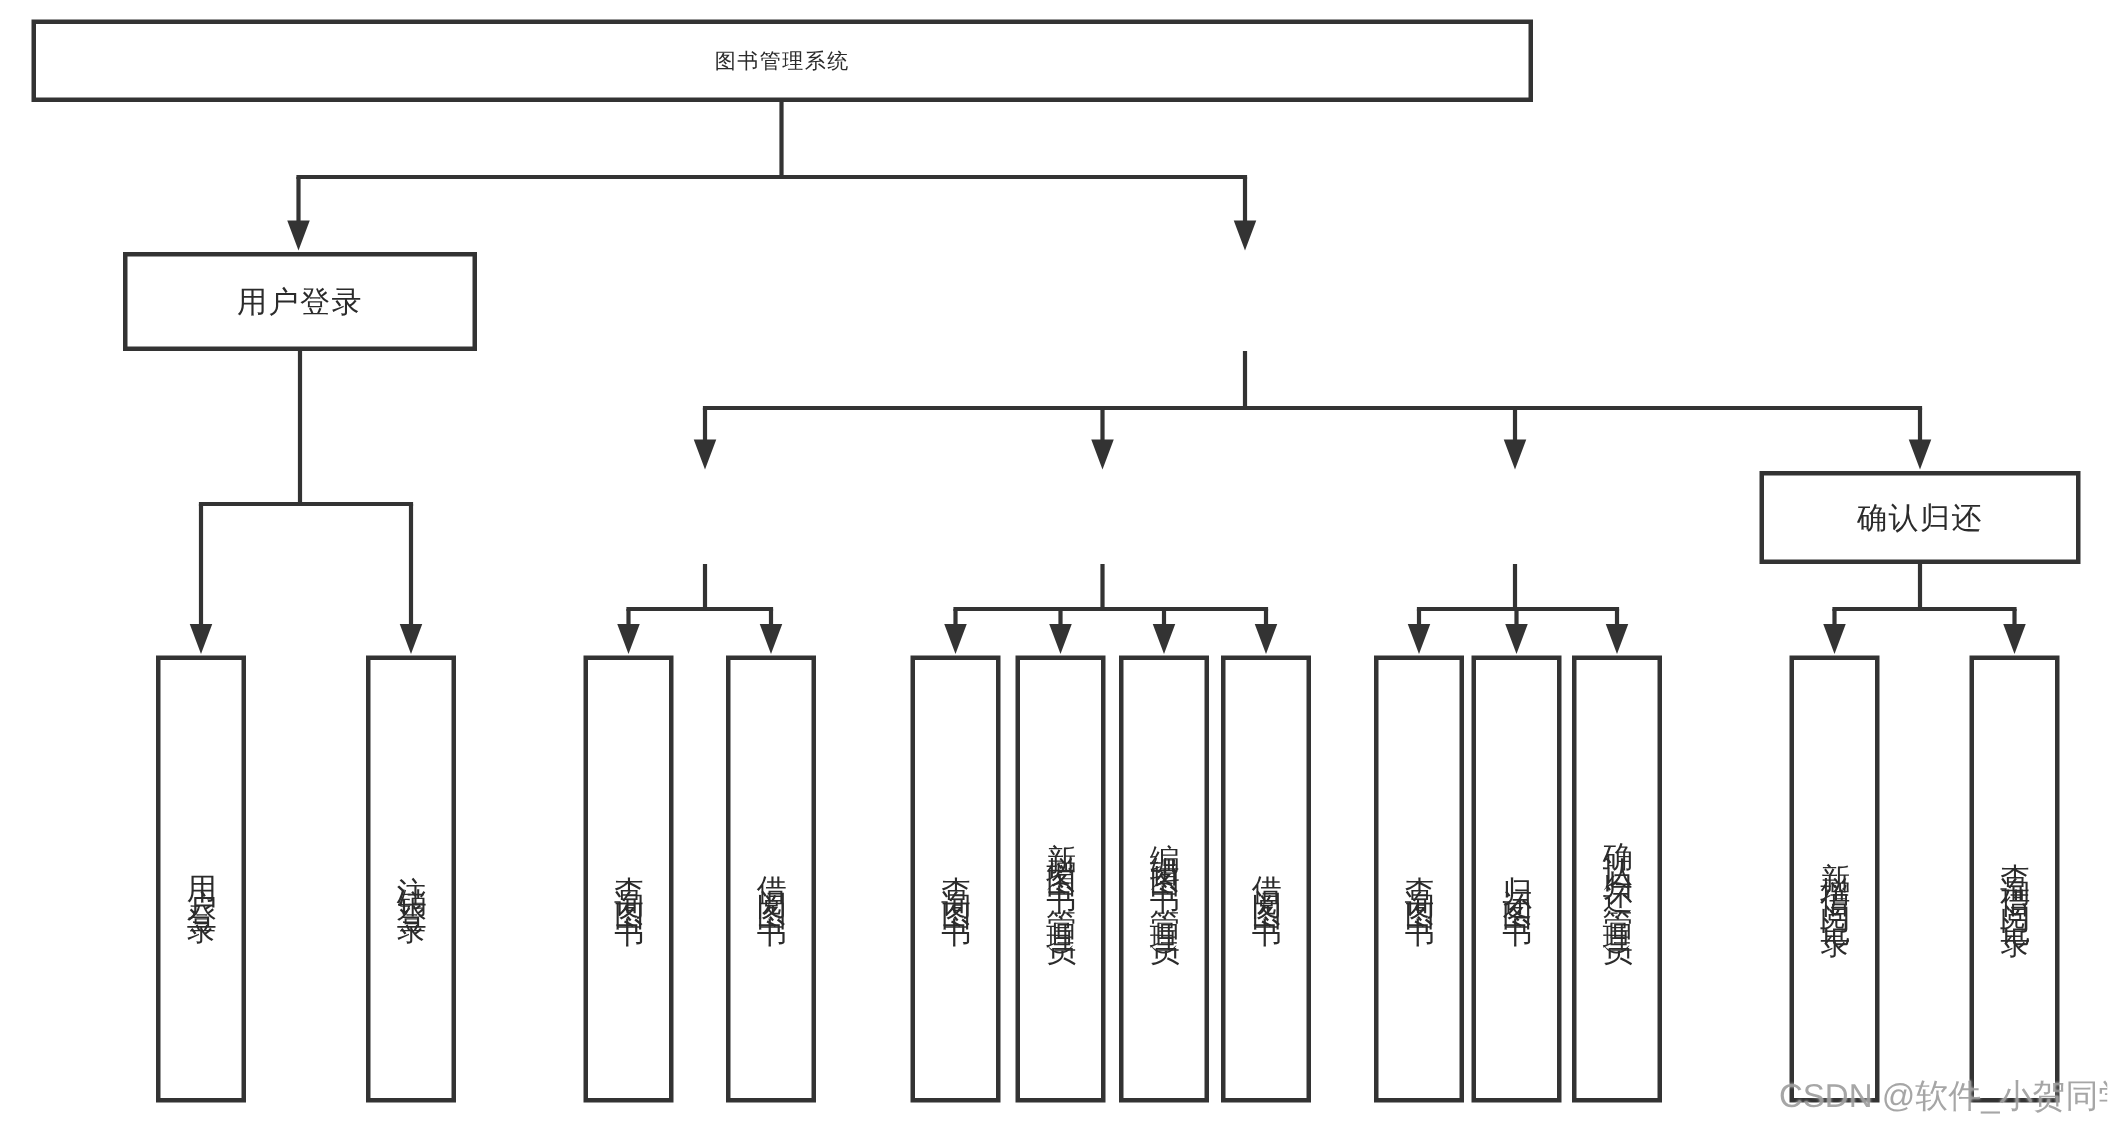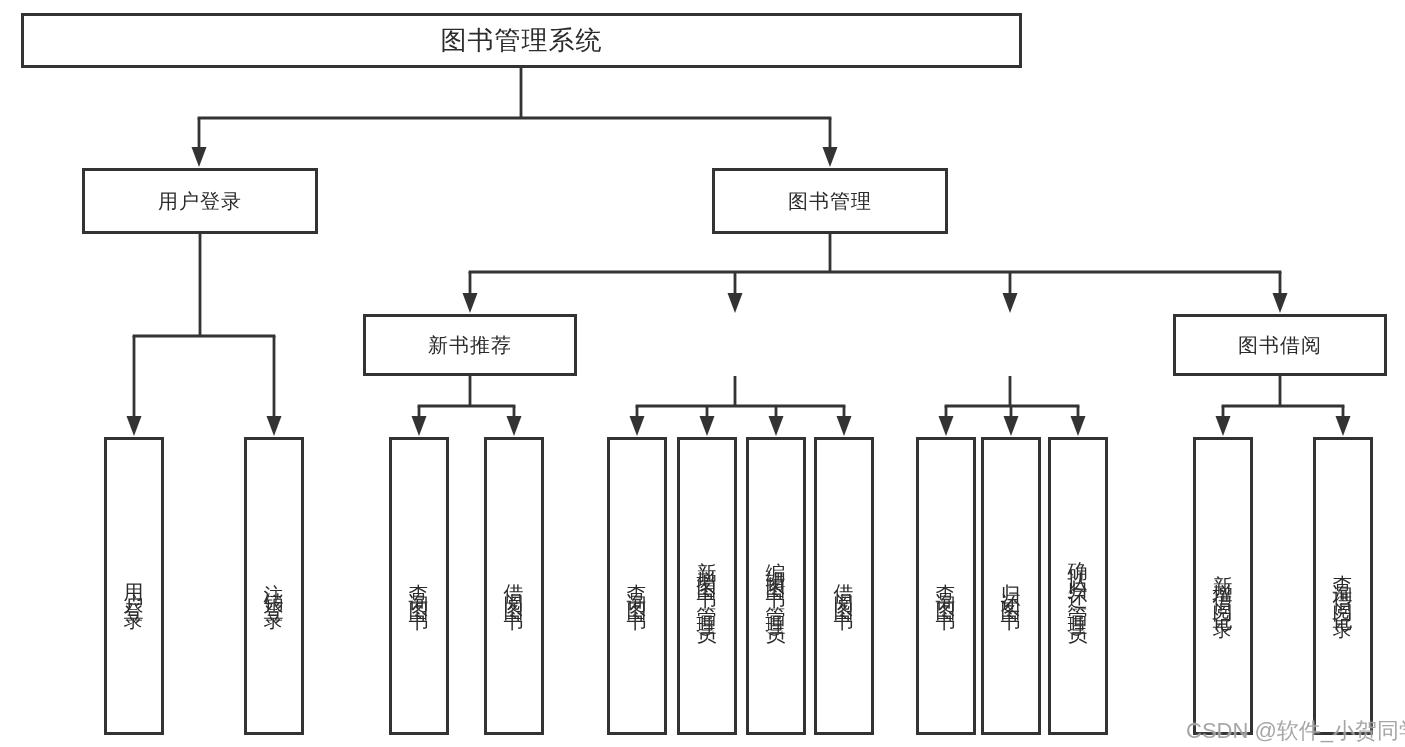--- a/index.html
+++ b/index.html
@@ -6,21 +6,21 @@
   .canvas{
     position:relative;width:1405px;height:747px;background:#ffffff;overflow:hidden;
     font-family:"Liberation Sans", sans-serif;
   }
   #wires{position:absolute;left:0;top:0;width:1405px;height:747px;}
   .box{
     position:absolute;box-sizing:border-box;border:3px solid #333333;background:#ffffff;
     display:flex;align-items:center;justify-content:center;
     color:#2b2b2b;font-size:20px;letter-spacing:1px;white-space:nowrap;
   }
-  .box.root{font-size:26px;}
+  .box.root{font-size:14px;}
   .vbox{
     position:absolute;box-sizing:border-box;border:3px solid #333333;background:#ffffff;
     display:flex;align-items:center;justify-content:center;
     writing-mode:vertical-rl;text-orientation:mixed;
     color:#2b2b2b;font-size:20px;letter-spacing:9px;line-height:1;
   }
   .watermark{
     position:absolute;left:1186px;top:716px;
     font-size:22px;color:rgba(150,150,150,0.85);
     text-shadow:0 0 2px rgba(255,255,255,0.9);
@@ -83,24 +83,22 @@
       <line x1="1221.6" y1="406" x2="1344.4" y2="406" stroke="#333333" stroke-width="2.8"></line>
       <line x1="1223" y1="406" x2="1223" y2="421" stroke="#333333" stroke-width="2.8"></line>
       <polygon points="1215.5,416 1230.5,416 1223,436" fill="#333333"></polygon>
       <line x1="1343" y1="406" x2="1343" y2="421" stroke="#333333" stroke-width="2.8"></line>
       <polygon points="1335.5,416 1350.5,416 1343,436" fill="#333333"></polygon>
     </svg>
 
   <div class="box root" style="left:21px;top:13px;width:1001px;height:55px">图书管理系统</div>
 
   <div class="box" style="left:82px;top:168px;width:236px;height:66px">用户登录</div>
-  <div class="box" style="left:712px;top:168px;width:236px;height:66px">图书管理</div>
 
-  <div class="box" style="left:363px;top:314px;width:214px;height:62px">新书推荐</div>
-  <div class="box" style="left:1173px;top:314px;width:214px;height:62px">图书借阅</div>
+  <div class="box" style="left:1173px;top:314px;width:214px;height:62px">确认归还</div>
 
   <div class="vbox" style="left:104px;top:437px;width:60px;height:298px">用户登录</div>
   <div class="vbox" style="left:244px;top:437px;width:60px;height:298px">注销登录</div>
 
   <div class="vbox" style="left:389px;top:437px;width:60px;height:298px">查询图书</div>
   <div class="vbox" style="left:484px;top:437px;width:60px;height:298px">借阅图书</div>
 
   <div class="vbox" style="left:607px;top:437px;width:60px;height:298px">查询图书</div>
   <div class="vbox" style="left:677px;top:437px;width:60px;height:298px">新增图书（管理员）</div>
   <div class="vbox" style="left:746px;top:437px;width:60px;height:298px">编辑图书（管理员）</div>

